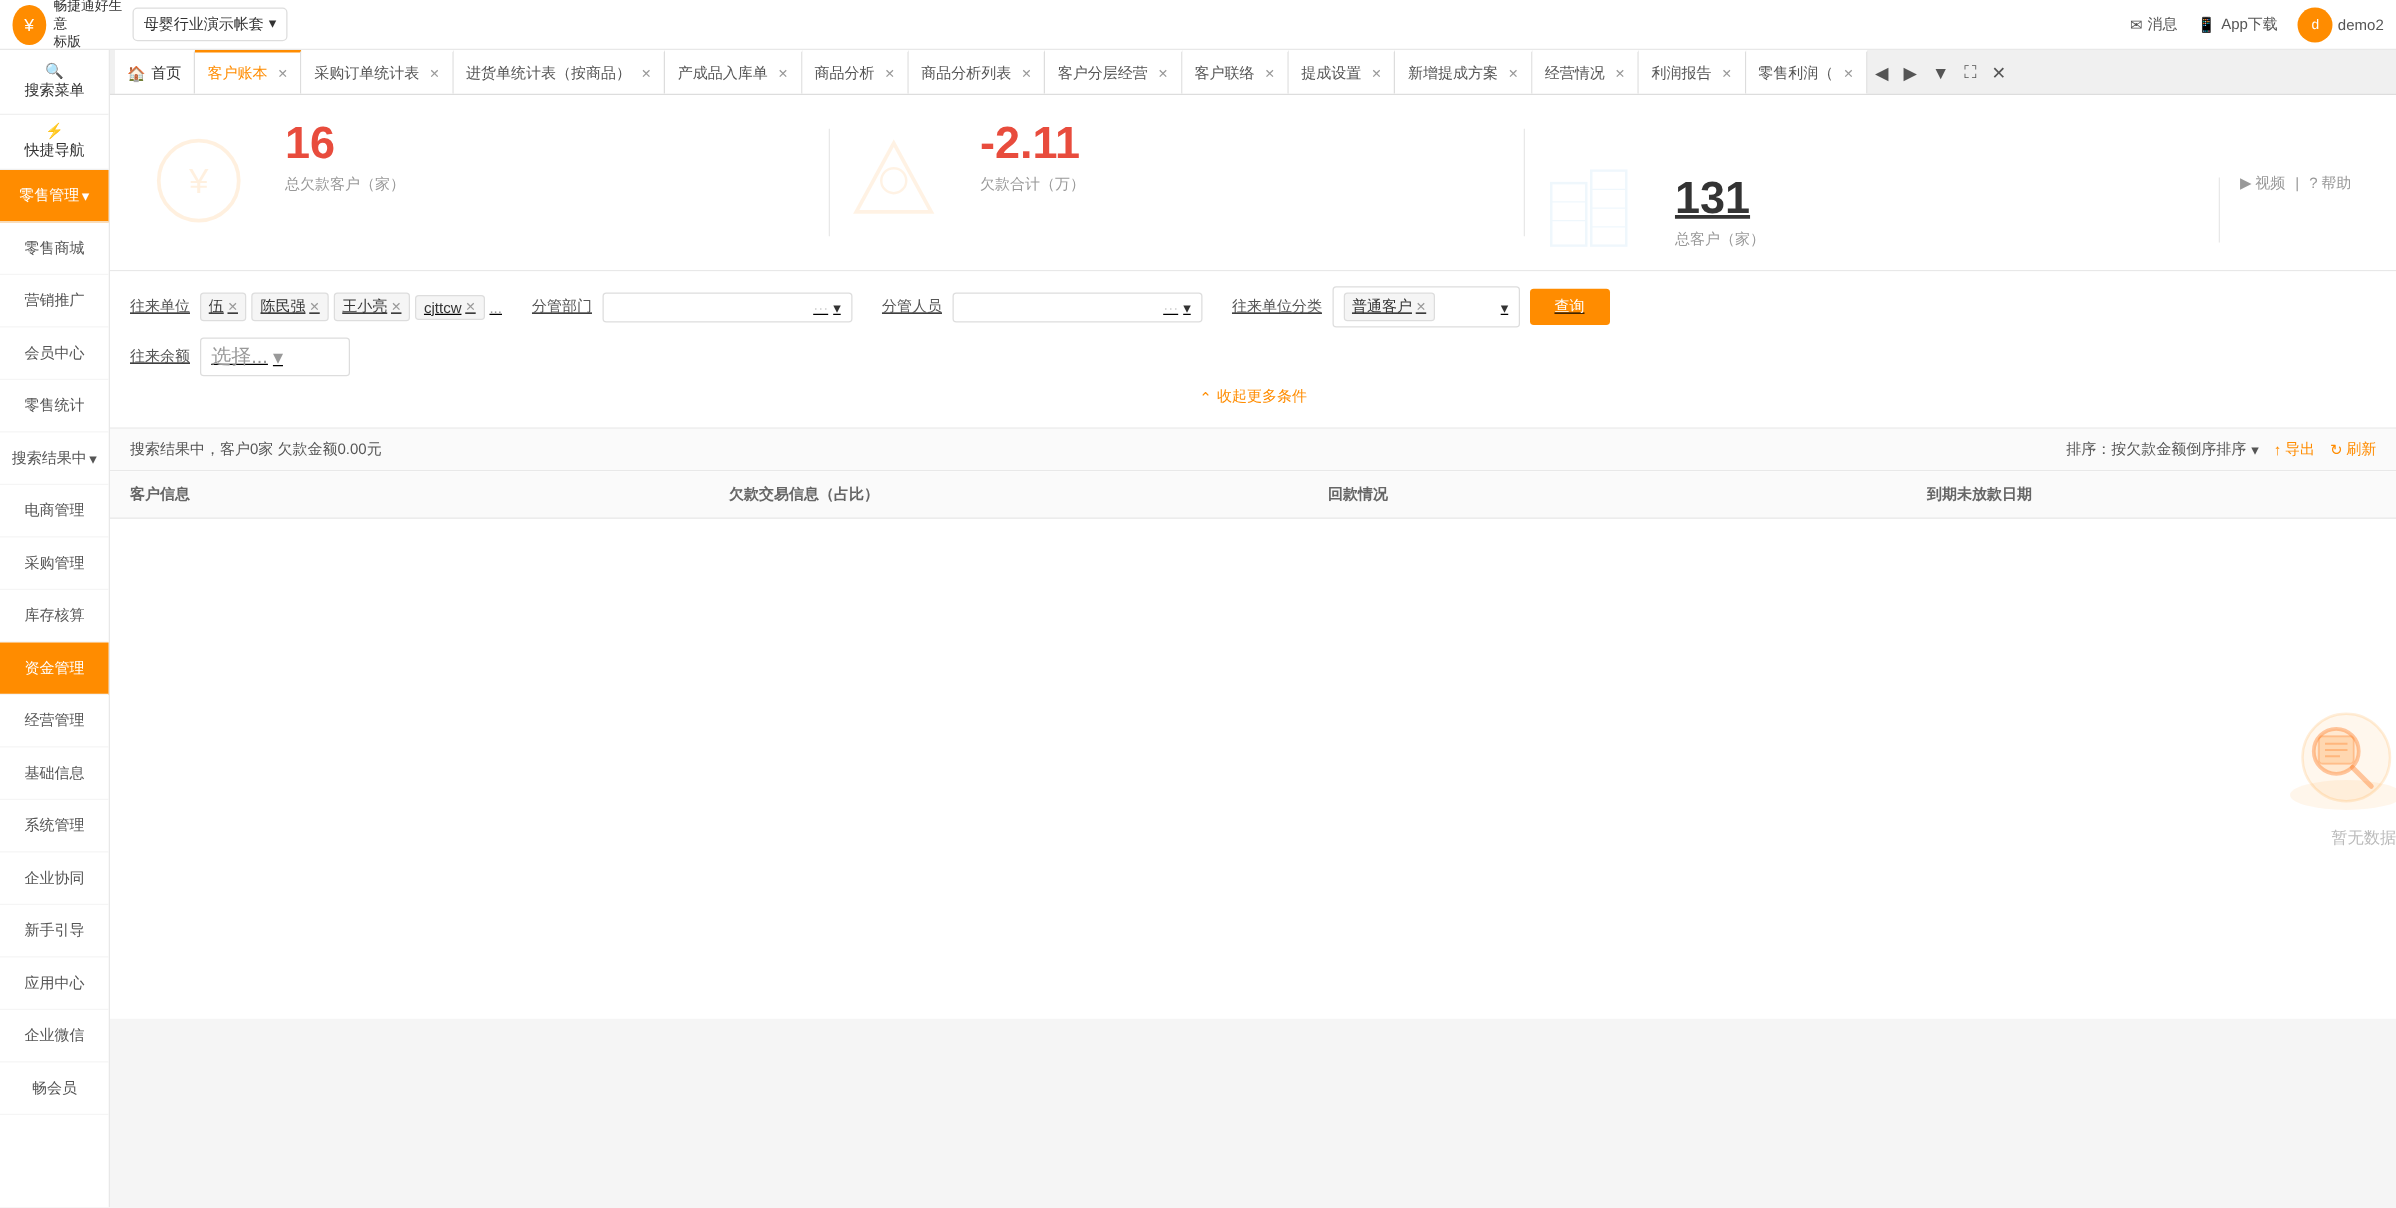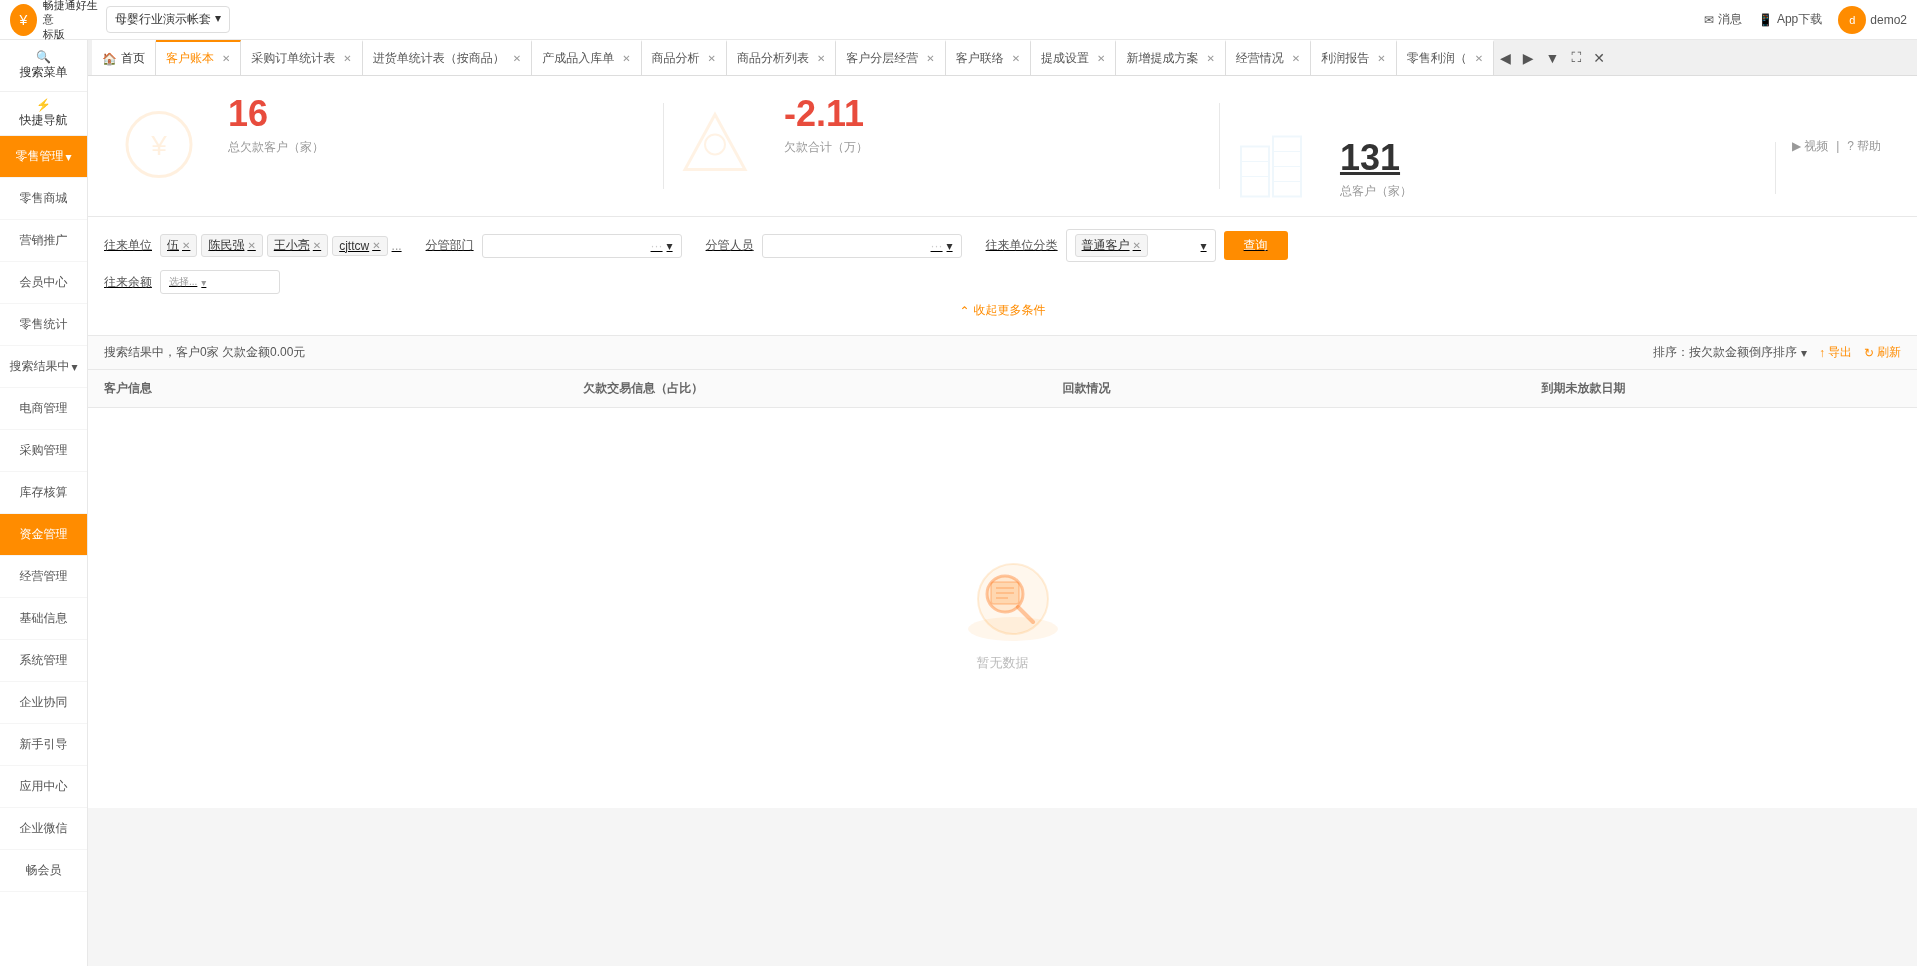--- a/index.html
+++ b/index.html
@@ -98,21 +98,21 @@
     .filter-more { color: #999; cursor: pointer; font-size: 12px; }
     .filter-select {
       display: flex; align-items: center; gap: 4px; padding: 4px 8px;
       border: 1px solid #ddd; border-radius: 3px; background: #fff;
       cursor: pointer; font-size: 12px; color: #333; min-width: 120px;
     }
     .filter-select-wide { min-width: 200px; }
     .filter-input {
       display: flex; align-items: center; gap: 4px; padding: 4px 8px;
       border: 1px solid #ddd; border-radius: 3px; background: #fff;
-      font-size: 10px; color: #999; min-width: 120px;
+      font-size: 16px; color: #999; min-width: 120px;
     }
     .btn-query {
       padding: 6px 20px; background: #ff8c00; color: white;
       border: none; border-radius: 3px; cursor: pointer; font-size: 12px;
     }
     .collapse-btn {
       display: flex; align-items: center; gap: 4px; color: #ff8c00;
       cursor: pointer; font-size: 12px; margin: 4px auto; width: fit-content;
     }
 
@@ -132,21 +132,21 @@
       display: flex; padding: 10px 16px; background: #fafafa;
       border-bottom: 1px solid #e8e8e8; font-size: 12px; color: #666; font-weight: bold;
     }
     .col-customer { flex: 2; }
     .col-debt { flex: 2; }
     .col-repayment { flex: 2; }
     .col-date { flex: 1.5; }
 
     
     .no-data-area {
-      display: flex; flex-direction: column; align-items: center;
+      display: flex; flex-direction: column; align-items: flex-end;
       justify-content: center; min-height: 400px;
     }
     .no-data-img {
       width: 100px; height: 100px; position: relative; margin-bottom: 10px;
     }
     .no-data-label { font-size: 13px; color: #bbb; }
 
     .help-links { display: flex; align-items: center; gap: 8px; font-size: 12px; color: #999; margin-left: auto; padding: 8px 16px; }
     .help-link { display: flex; align-items: center; gap: 3px; cursor: pointer; color: #999; }
   </style>

